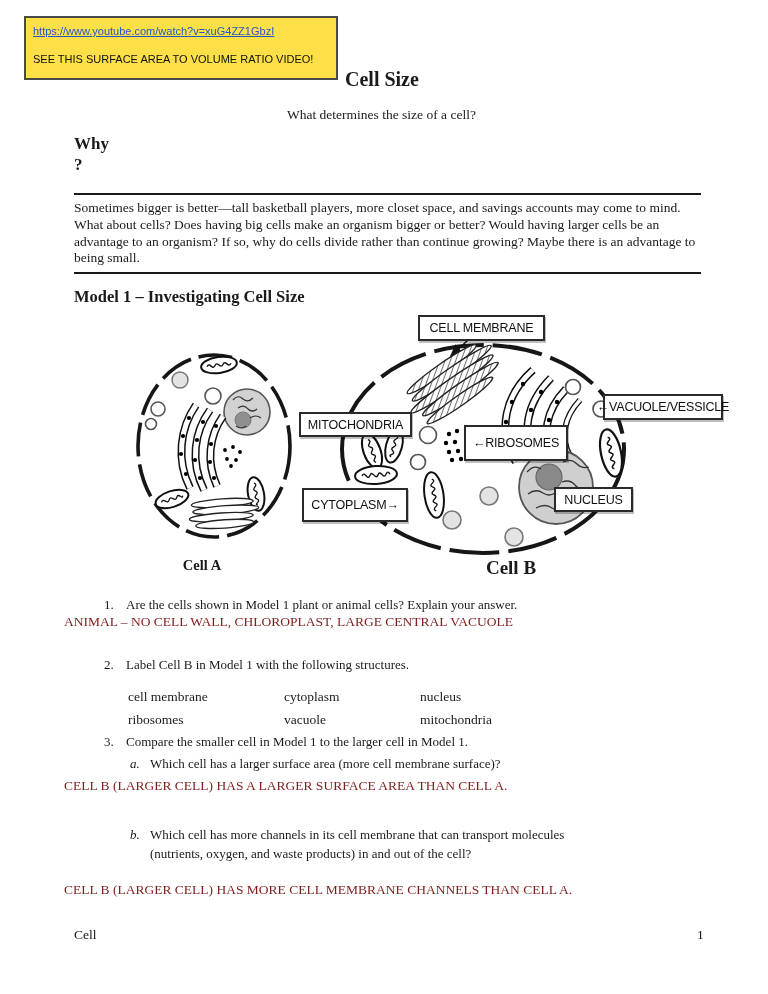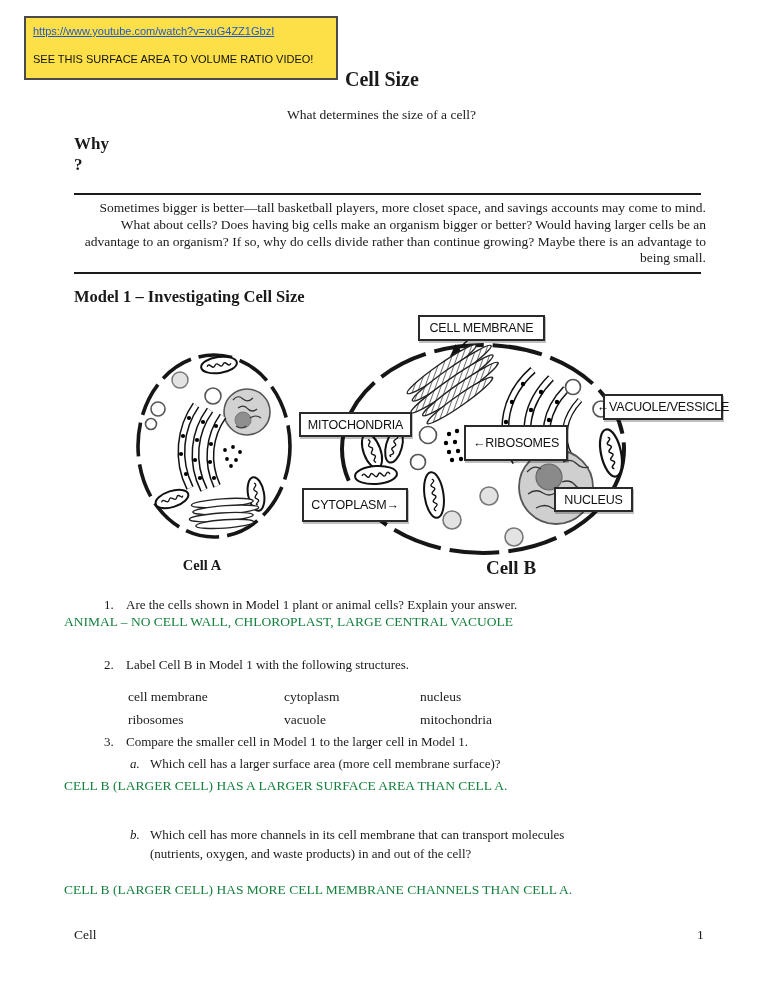--- a/index.html
+++ b/index.html
@@ -22,21 +22,21 @@
   #video-note{
     position:absolute;left:7px;top:35px;font-size:11px;color:#111;white-space:nowrap;
   }
   #doc-title{left:345px;top:68px;font-size:20px;font-weight:bold;}
   #doc-subtitle{left:287px;top:97px;width:192px;font-size:13.5px;line-height:16px;margin-top:10px;}
   #why-word{left:74px;top:134px;font-size:17px;font-weight:bold;}
   #why-q{left:74px;top:155px;font-size:17px;font-weight:bold;}
   .rule{left:74px;width:627px;height:2px;background:#1a1a1a;}
   #rule1{top:193px;}
   #rule2{top:272px;}
-  #intro-par{left:74px;top:200px;width:632px;font-size:13.5px;line-height:16.8px;text-align:right;}
+  #intro-par{left:74px;top:200px;width:632px;font-size:13.5px;line-height:16.8px;text-align:left;}
   #model1-heading{left:74px;top:287px;font-size:16.5px;font-weight:bold;font-family:Liberation Serif, serif;}
 
   
   #diagram-svg{left:0px;top:310px;}
   .dlabel{
     box-sizing:border-box;background:#fff;border:2px solid #2a2a2a;
     box-shadow:1px 2px 0 rgba(0,0,0,0.25);
     display:flex;align-items:center;justify-content:center;
     font-family:"Liberation Sans", sans-serif;font-size:12.5px;color:#111;
     white-space:nowrap;letter-spacing:-0.2px;
@@ -47,21 +47,21 @@
   #lbl-ribosomes{left:464px;top:425px;width:104px;height:36px;}
   #lbl-cytoplasm{left:302px;top:488px;width:106px;height:34px;}
   #lbl-nucleus{left:554px;top:487px;width:79px;height:25px;}
   #cell-a-caption{left:167px;top:557px;width:70px;text-align:center;font-size:14.5px;font-weight:bold;}
   #cell-b-caption{left:476px;top:557px;width:70px;text-align:center;font-size:19px;font-weight:bold;}
 
   
   .qline{font-size:13px;line-height:16px;white-space:nowrap;}
   .qnum{display:inline-block;width:22px;}
   .qletter{display:inline-block;width:20px;font-style:italic;}
-  .red{color:#15803d;font-size:13.5px;white-space:nowrap;}
+  .red{color:#7f1d1d;font-size:13.5px;white-space:nowrap;}
   #q1{left:104px;top:597px;}
   #a1{left:64px;top:614px;}
   #q2{left:104px;top:657px;}
   .structure{font-size:13.5px;white-space:nowrap;}
   #q3{left:104px;top:734px;}
   #q3a{left:130px;top:756px;}
   #a3a{left:64px;top:778px;}
   #q3b1{left:130px;top:827px;}
   #q3b2{left:150px;top:846px;}
   #a3b{left:64px;top:882px;}

